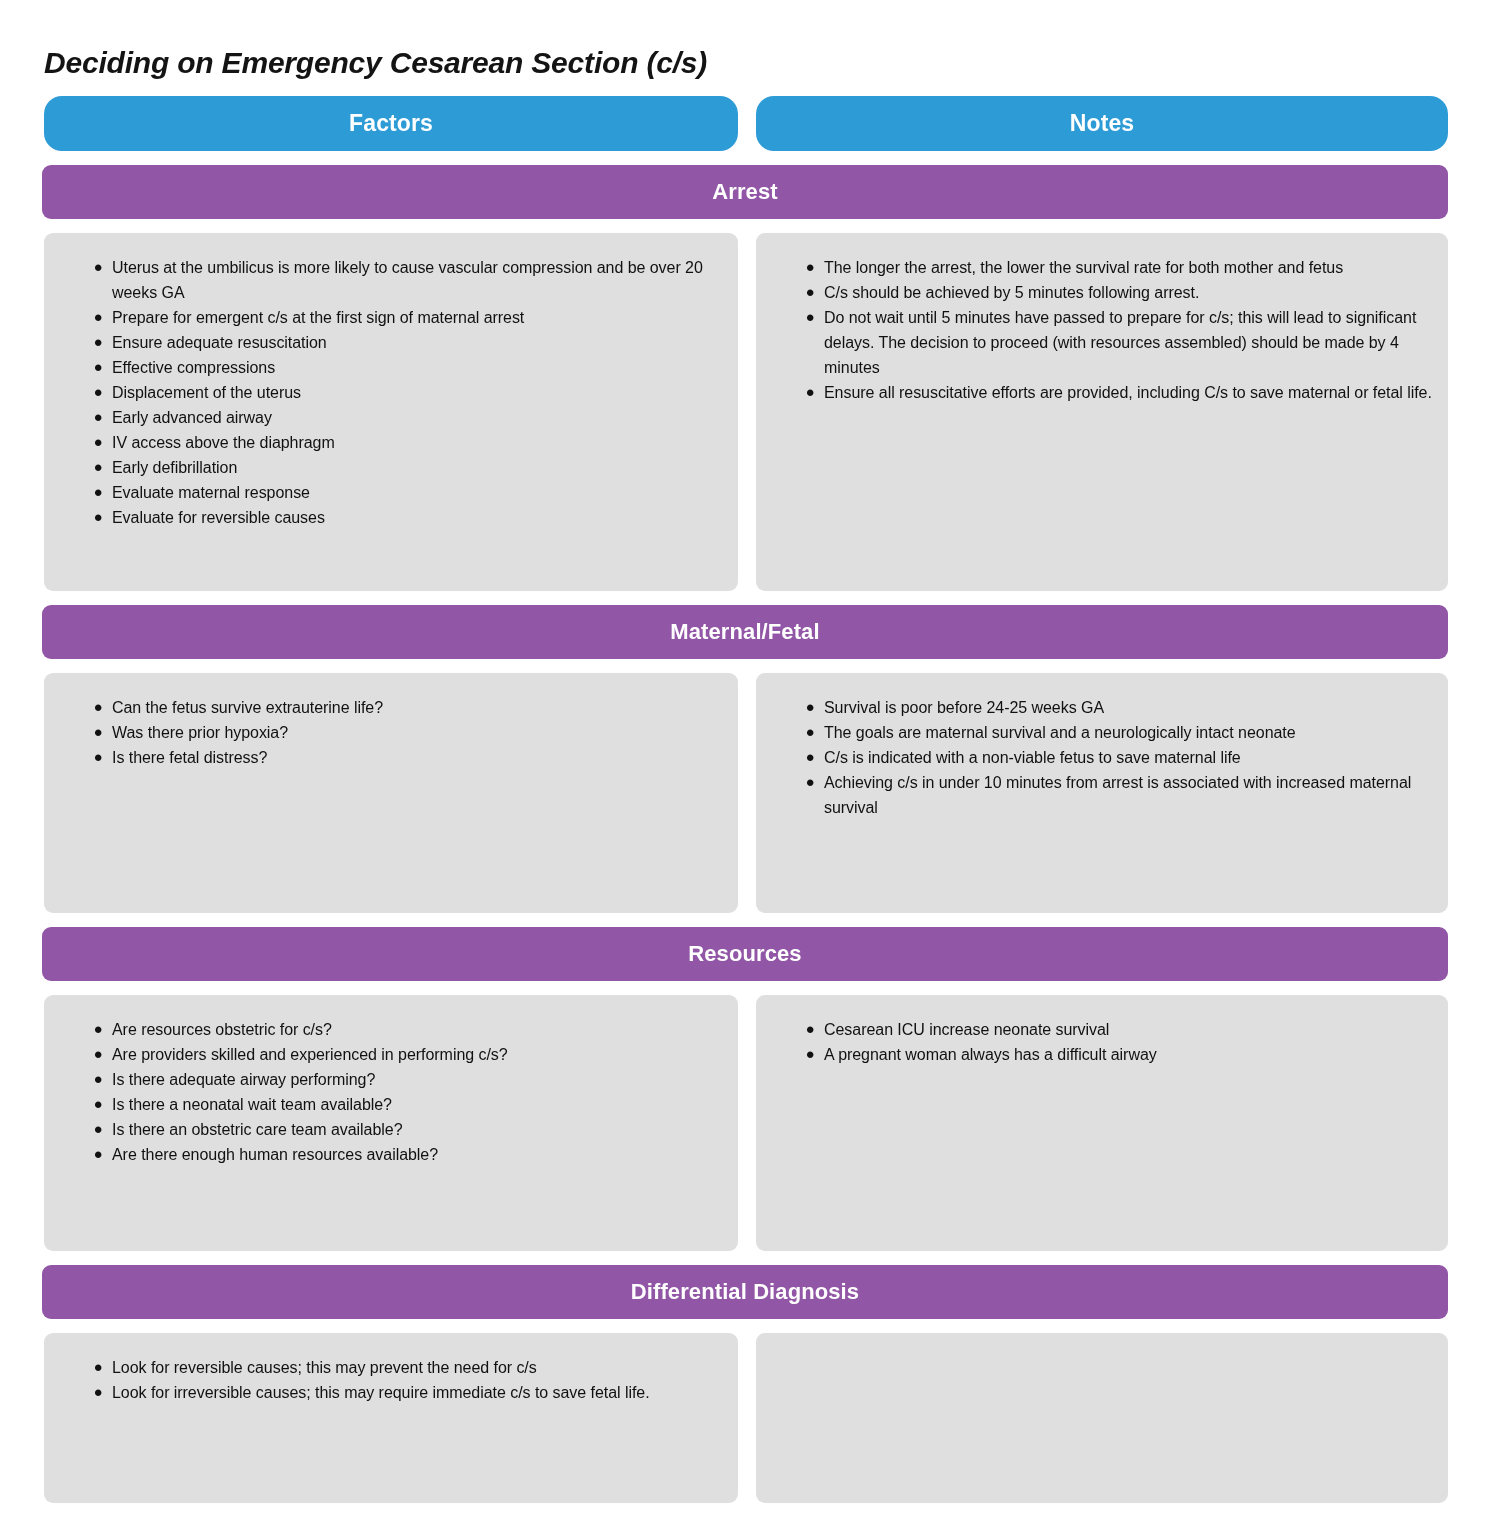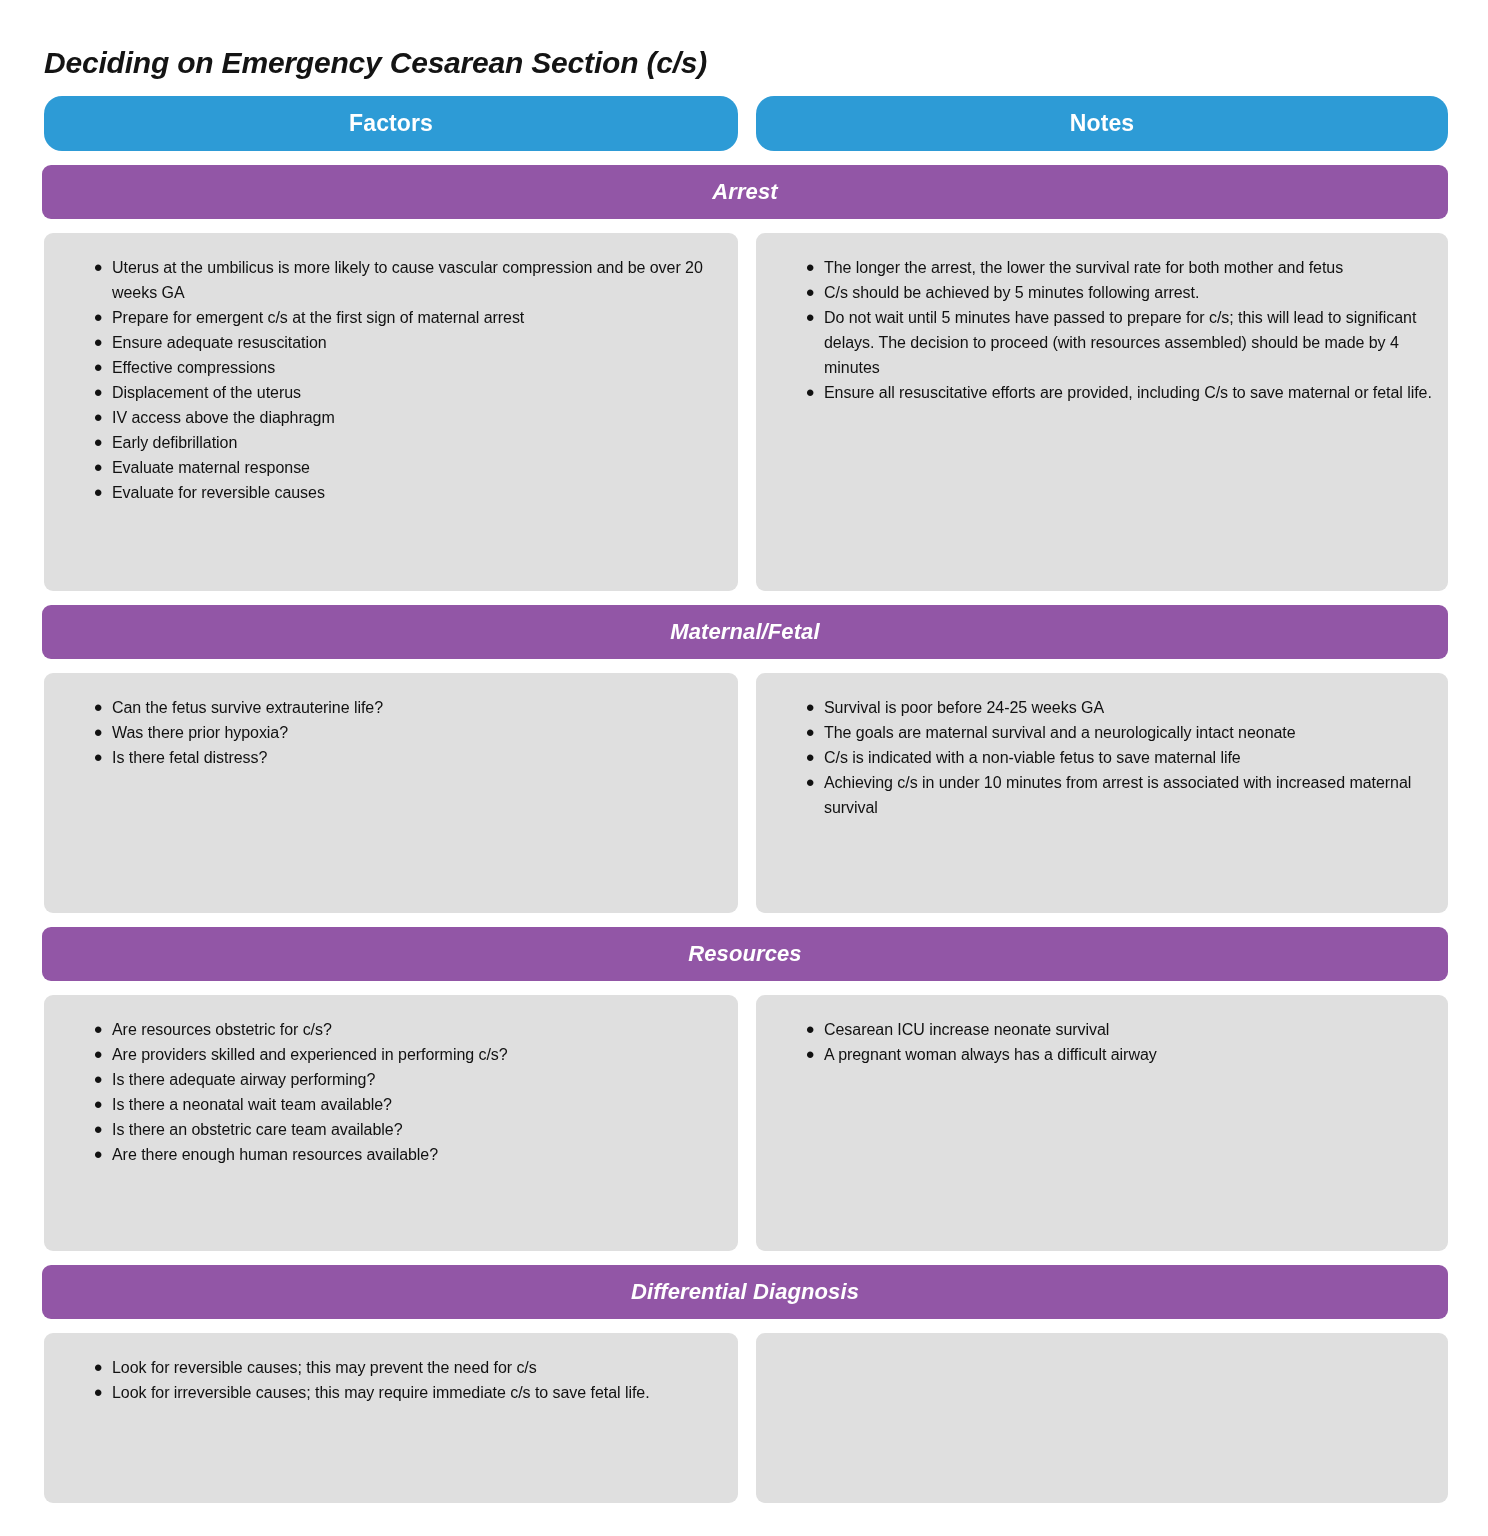--- a/index.html
+++ b/index.html
@@ -69,21 +69,20 @@
     margin: 0 40px 14px 42px;
     background: #9256A6;
     color: #ffffff;
     border-radius: 9px;
     height: 54px;
     line-height: 54px;
     text-align: center;
     font-size: 22px;
     font-weight: bold;
     letter-spacing: 0.1px;
-    font-style: italic;
   }
 
   
   .content-row {
     display: flex;
     gap: 18px;
     padding: 0 40px 0 44px;
     margin-bottom: 14px;
   }
   .panel {
@@ -140,20 +139,21 @@
 
     <div class="section-band">Arrest</div>
     <div class="content-row row-arrest">
       <div class="panel factors-col">
         <ul>
           <li>Uterus at the umbilicus is more likely to cause vascular compression and be over 20 weeks GA</li>
           <li>Prepare for emergent c/s at the first sign of maternal arrest</li>
           <li>Ensure adequate resuscitation</li>
           <li>Effective compressions</li>
           <li>Displacement of the uterus</li>
+          <li>Early advanced airway</li>
           <li>IV access above the diaphragm</li>
           <li>Early defibrillation</li>
           <li>Evaluate maternal response</li>
           <li>Evaluate for reversible causes</li>
         </ul>
       </div>
       <div class="panel notes-col">
         <ul>
           <li>The longer the arrest, the lower the survival rate for both mother and fetus</li>
           <li>C/s should be achieved by 5 minutes following arrest.</li>

